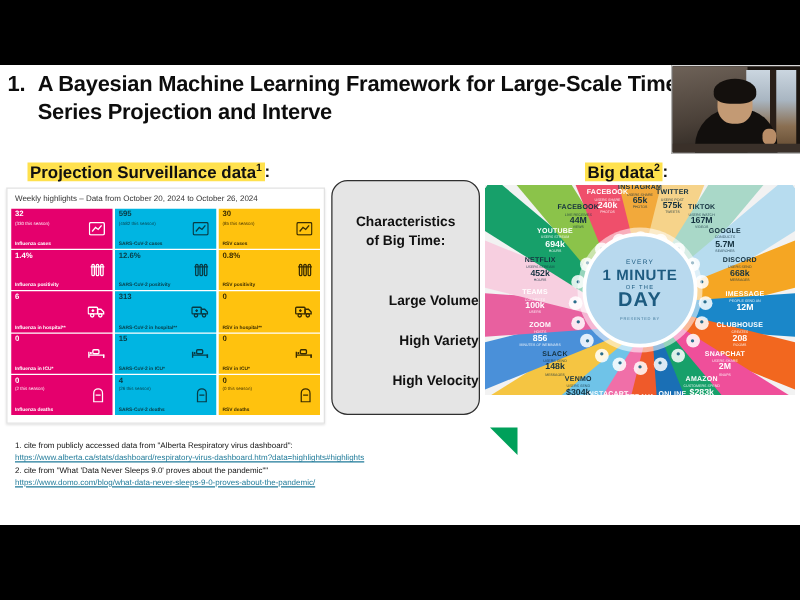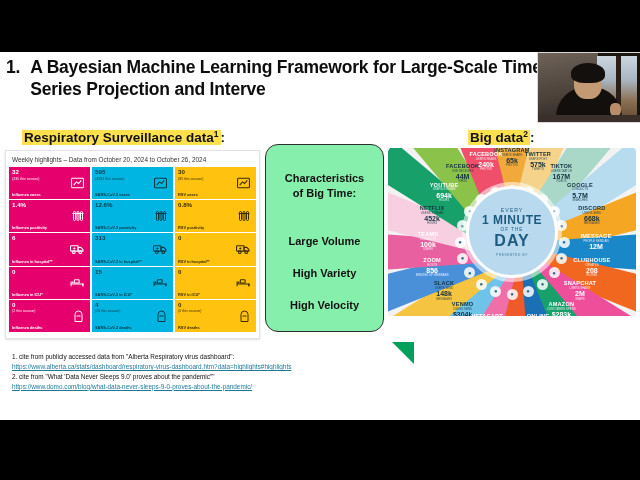--- a/index.html
+++ b/index.html
@@ -116,32 +116,32 @@
   .c-rsv .v, .c-rsv .s, .c-rsv .l { color: #3a2c00; }
   .v { font-size: 6.2px; font-weight: bold; line-height: 1.05; }
   .s { font-size: 3.6px; line-height: 1.25; margin-top: 1px; opacity: .95; }
   .l { font-size: 3.9px; position: absolute; left: 3px; bottom: 2px; font-weight: bold; }
   .cell svg { position: absolute; right: 3px; top: 50%; transform: translateY(-50%); }
 
   
   #callout {
     position: absolute; left: 265px; top: 92px;
     width: 117px; height: 186px;
-    background: #86efac;
+    background: #e5e5e5;
     border: 1.4px solid #2f2f2f;
     border-radius: 13px;
     color: #111;
     text-align: center;
   }
   #callout .ttl {
     font-size: 11px; font-weight: bold; line-height: 1.35;
     margin-top: 26px;
   }
   #callout .item {
-    font-size: 11px; font-weight: bold; margin-top: 20px;
+    font-size: 11px; font-weight: bold; margin-top: 20px; text-align: right;
   }
   #callout .item.first { margin-top: 34px; }
 
   
   #info {
     position: absolute; left: 388px; top: 96px;
     width: 248px; height: 168px;
     overflow: hidden;
     background: #f2f2f2;
   }
@@ -226,21 +226,21 @@
       <div class="wc-window"></div>
       <div class="wc-frame"></div>
       <div class="wc-body"></div>
       <div class="wc-head"></div>
       <div class="wc-hair"></div>
       <div class="wc-hand"></div>
       <div class="wc-desk"></div>
     </div>
 
     <div class="sec-head" id="head-left">
-      <span class="hl"><span>Respiratory Surveillance data</span><span class="sup">1</span></span><span>:</span>
+      <span class="hl"><span>Projection Surveillance data</span><span class="sup">1</span></span><span>:</span>
     </div>
     <div class="sec-head" id="head-right">
       <span class="hl"><span>Big data</span><span class="sup">2</span></span><span>:</span>
     </div>
 
     <div id="dash">
       <div id="dash-title">Weekly highlights – Data from October 20, 2024 to October 26, 2024</div>
       <div id="dash-grid">
           <div class="cell c-flu">
             <div class="v">32</div>

